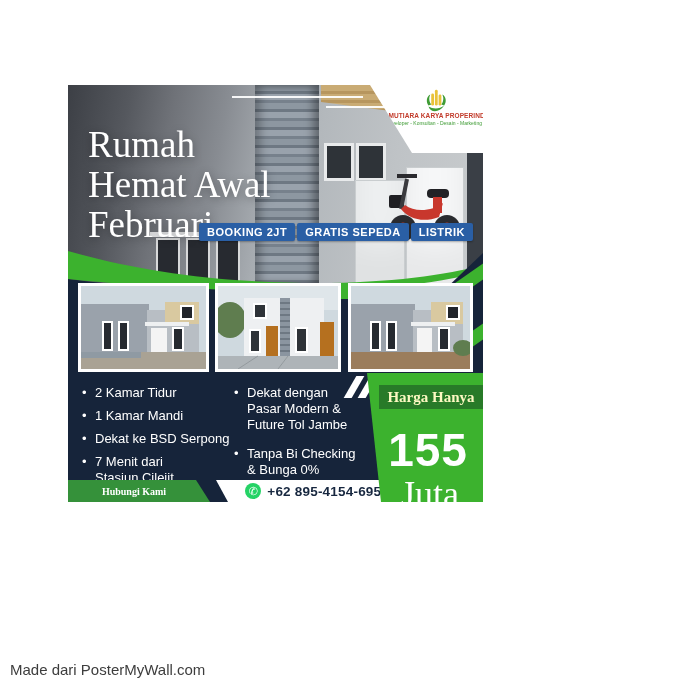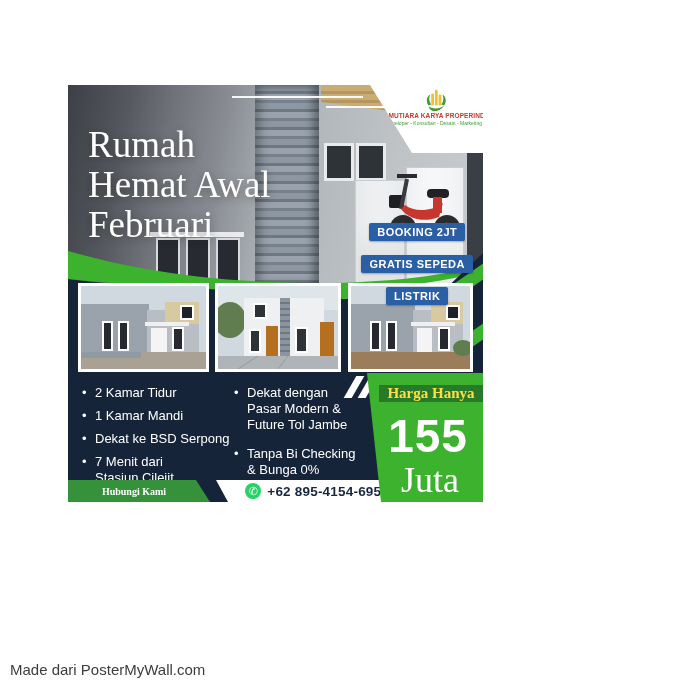--- a/index.html
+++ b/index.html
@@ -35,21 +35,21 @@
     clip-path:polygon(0 0,100% 0,100% 100%,42px 100%);
     display:flex;flex-direction:column;align-items:flex-end;padding:3px 3px 0 0;box-sizing:border-box;}
   .logo-wrap{display:flex;flex-direction:column;align-items:center;width:92px;}
   .logo-company{font-size:6.5px;font-weight:bold;color:#c23b2b;white-space:nowrap;letter-spacing:.1px;}
   .logo-tagline{font-size:5px;color:#3f9c35;white-space:nowrap;margin-top:1px;}
 
   
   .scooter{position:absolute;left:315px;top:80px;z-index:3;}
 
   
-  .badges{position:absolute;right:10px;top:138px;z-index:6;display:flex;flex-direction:column;align-items:center;gap:14px;}
+  .badges{position:absolute;right:10px;top:138px;z-index:6;display:flex;flex-direction:row;align-items:center;gap:2px;}
   .badge{background:#2A5FA5;color:#fff;font-weight:bold;font-size:11px;letter-spacing:.5px;
     padding:3px 8px;border-radius:2px;text-align:center;box-shadow:0 1px 2px rgba(0,0,0,.3);}
 
   
   .swoosh{position:absolute;left:0;top:160px;z-index:2;}
 
   
   .navy{position:absolute;left:0;top:200px;width:415px;height:217px;background:#16243A;z-index:1;}
 
   
@@ -79,23 +79,23 @@
   .contact-white{position:absolute;left:148px;top:395px;width:210px;height:22px;background:#fff;z-index:4;
     clip-path:polygon(0 0,calc(100% - 12px) 0,100% 100%,12px 100%);
     display:flex;align-items:center;justify-content:center;gap:6px;}
   .wa-icon{width:16px;height:16px;border-radius:50%;background:#25D366;color:#fff;
     display:flex;align-items:center;justify-content:center;font-size:11px;line-height:16px;}
   .phone{font-size:13.5px;font-weight:bold;color:#17273f;letter-spacing:.2px;}
 
   
   .price{position:absolute;left:285px;top:288px;width:130px;height:129px;background:#3CB22E;z-index:5;
     clip-path:polygon(14px 0,100% 0,100% 100%,28px 100%);}
-  .price-band{margin:12px 0 9px 26px;height:17px;background:#287A28;
+  .price-band{margin:12px 0 16px 26px;height:24px;background:#287A28;
     display:flex;align-items:center;justify-content:center;
-    font-family:"Liberation Serif",serif;font-weight:bold;font-size:15px;color:#fde047;}
+    font-family:"Liberation Serif",serif;font-weight:bold;font-size:15px;color:#fef9c3;}
   .price-amount{margin-left:20px;text-align:center;color:#fff;font-weight:700;font-size:46px;line-height:50px;letter-spacing:1px;}
   .price-unit{margin-left:24px;text-align:center;color:#fff;font-family:"Liberation Serif",serif;font-size:36px;line-height:38px;}
   .slash{position:absolute;top:291px;width:8px;height:22px;background:#fff;transform:skewX(-30deg);z-index:4;}
 
   
   .watermark{position:absolute;left:10px;top:661px;font-size:15px;color:#3d3d3d;}
 </style>
 </head>
 <body>
 

